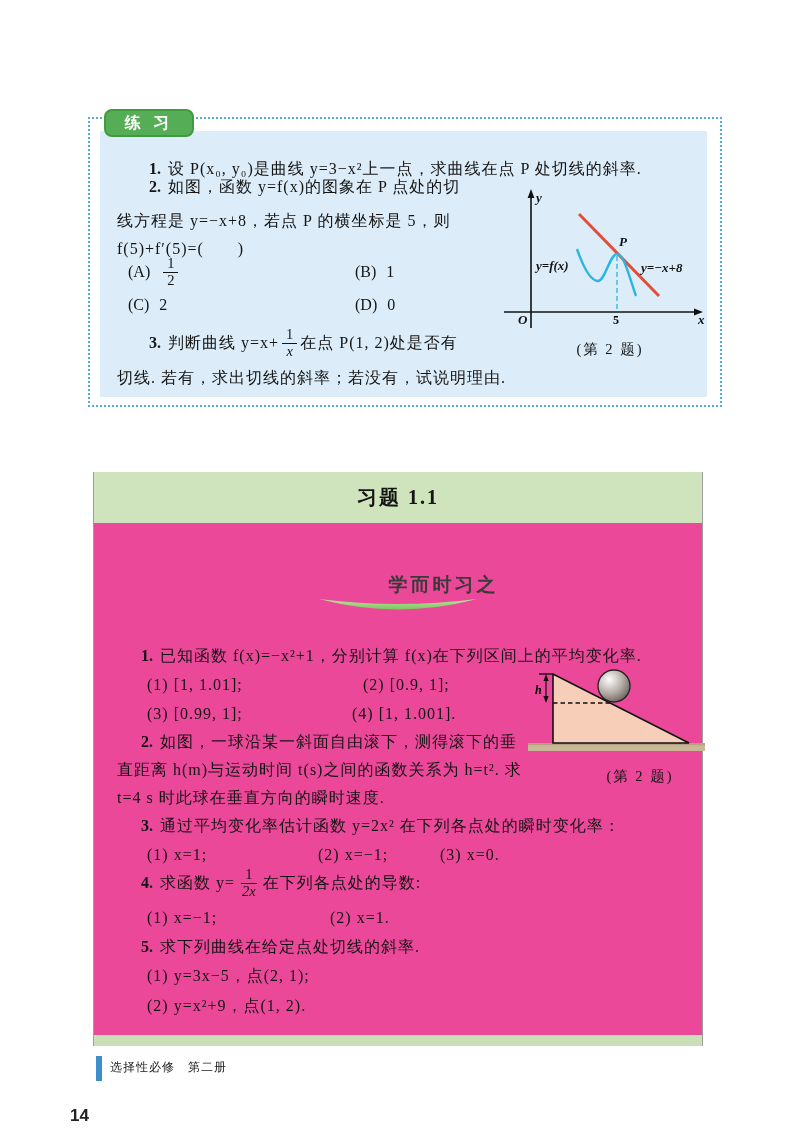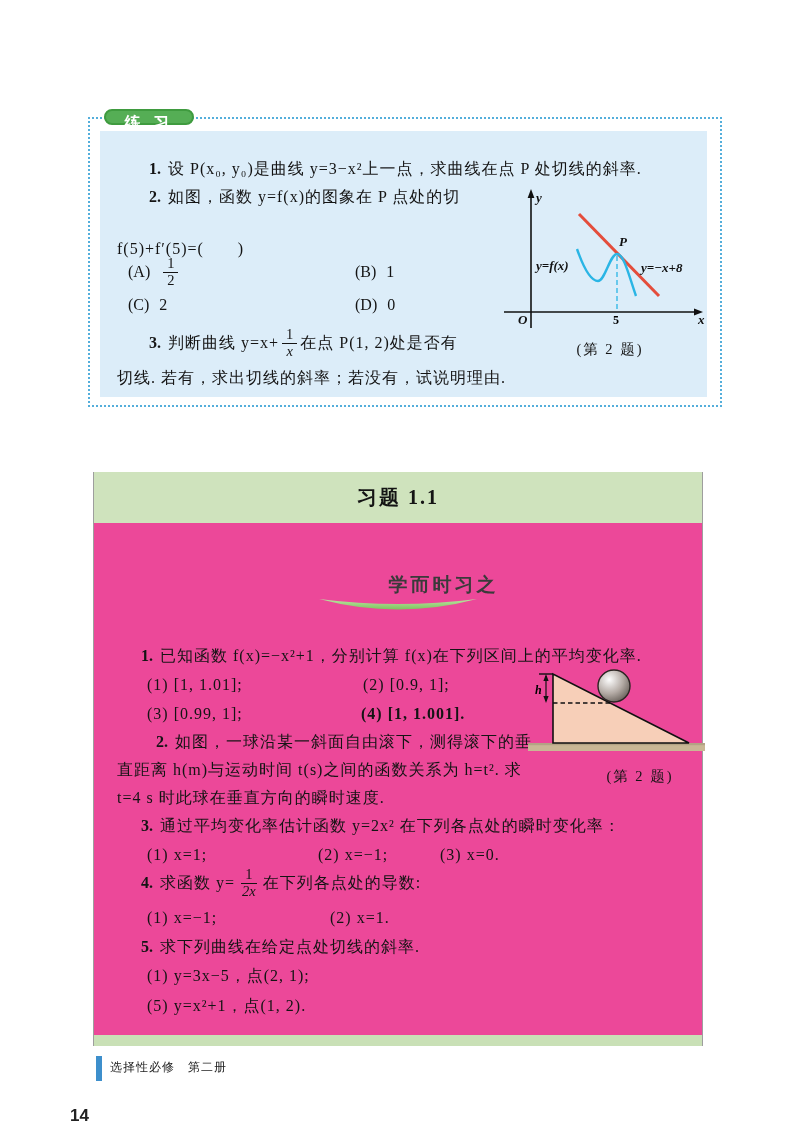--- a/index.html
+++ b/index.html
@@ -6,21 +6,21 @@
   html,body { background:#ffffff; }
   body {
     width:805px; height:1145px; position:relative; overflow:hidden;
     font-family:"Liberation Serif", serif; color:#141414;
   }
   .abs { position:absolute; }
   
   .pr-border { left:88px; top:117px; width:634px; height:290px; border:2px dotted #54aedb; }
   .pr-bg { left:100px; top:131px; width:607px; height:266px; background:#dcedf9; }
   .pr-tag {
-    left:104px; top:109px; width:90px; height:16px; background:#55ae55;
+    left:104px; top:109px; width:90px; height:28px; background:#55ae55;
     border:2px solid #3f9b3f; border-radius:8px; color:#fff;
     font-family:"Liberation Sans", sans-serif; font-weight:bold; font-size:16px;
     text-align:center; line-height:23px; letter-spacing:4px;
   }
   .t { position:absolute; font-size:16px; letter-spacing:1px; white-space:nowrap; line-height:1.25; }
   .t b { margin-right:7px; letter-spacing:0; }
   .flexline { display:flex; align-items:center; }
   .frac { display:inline-flex; flex-direction:column; align-items:center;
           font-size:14.5px; line-height:1.1; margin:0 3px; letter-spacing:0; }
   .frac .fnum { padding:0 4px; border-bottom:1.3px solid #141414; }
@@ -55,22 +55,25 @@
   <div class="abs pr-border"></div>
   <div class="abs pr-bg"></div>
   <div class="abs pr-tag">
     <span>练 习</span>
   </div>
 
   <div class="t" style="left:149px; top:159px;">
     <b>1.</b><span>设 P(x₀, y₀)是曲线 y=3−x²上一点，求曲线在点 P 处切线的斜率.</span>
   </div>
 
-  <div class="t" style="left:149px; top:187px;">
+  <div class="t" style="left:149px; top:177px;">
     <b>2.</b><span>如图，函数 y=f(x)的图象在 P 点处的切</span>
+  </div>
+  <div class="t" style="left:117px; top:211px;">
+    <span>线方程是 y=−x+8，若点 P 的横坐标是 5，则</span>
   </div>
   <div class="t" style="left:117px; top:239px;">
     <span>f(5)+f′(5)=(　　)</span>
   </div>
 
   <div class="opt" style="left:128px; top:254px; height:36px;">
     <span>(A)</span>
     <span class="frac">
       <span class="fnum">1</span>
       <span class="fden">2</span>
@@ -141,23 +144,23 @@
       <path d="M6,3 Q85,13 164,3 Q85,24 6,3" fill="url(#swg)"></path>
     </svg>
   </div>
 
   <div class="t" style="left:141px; top:646px;">
     <b>1.</b><span>已知函数 f(x)=−x²+1，分别计算 f(x)在下列区间上的平均变化率.</span>
   </div>
   <div class="t" style="left:147px; top:675px;"><span>(1) [1, 1.01];</span></div>
   <div class="t" style="left:363px; top:675px;"><span>(2) [0.9, 1];</span></div>
   <div class="t" style="left:147px; top:704px;"><span>(3) [0.99, 1];</span></div>
-  <div class="t" style="left:361px; top:704px;font-weight:bold;"><span>(4) [1, 1.001].</span></div>
-
-  <div class="t" style="left:156px; top:732px;">
+  <div class="t" style="left:352px; top:704px;"><span>(4) [1, 1.001].</span></div>
+
+  <div class="t" style="left:141px; top:732px;">
     <b>2.</b><span>如图，一球沿某一斜面自由滚下，测得滚下的垂</span>
   </div>
   <div class="t" style="left:117px; top:760px;">
     <span>直距离 h(m)与运动时间 t(s)之间的函数关系为 h=t². 求</span>
   </div>
   <div class="t" style="left:117px; top:788px;">
     <span>t=4 s 时此球在垂直方向的瞬时速度.</span>
   </div>
 
   <svg class="abs" style="left:523px; top:663px;" width="188" height="95" viewBox="0 0 188 95">
@@ -197,19 +200,19 @@
       </span>
       <span>在下列各点处的导数:</span>
   </div>
   <div class="t" style="left:147px; top:908px;text-align:right;"><span>(1) x=−1;</span></div>
   <div class="t" style="left:330px; top:908px;"><span>(2) x=1.</span></div>
 
   <div class="t" style="left:141px; top:937px;">
     <b>5.</b><span>求下列曲线在给定点处切线的斜率.</span>
   </div>
   <div class="t" style="left:147px; top:966px;"><span>(1) y=3x−5，点(2, 1);</span></div>
-  <div class="t" style="left:147px; top:996px;"><span>(5) y=x²+1，点(1, 2).</span></div>
+  <div class="t" style="left:147px; top:996px;"><span>(2) y=x²+9，点(1, 2).</span></div>
 
   <div class="abs pg-num">14</div>
   <div class="abs pg-bar"></div>
   <div class="abs pg-book">选择性必修　第二册</div>
 
 </div>
 
 </body></html>

